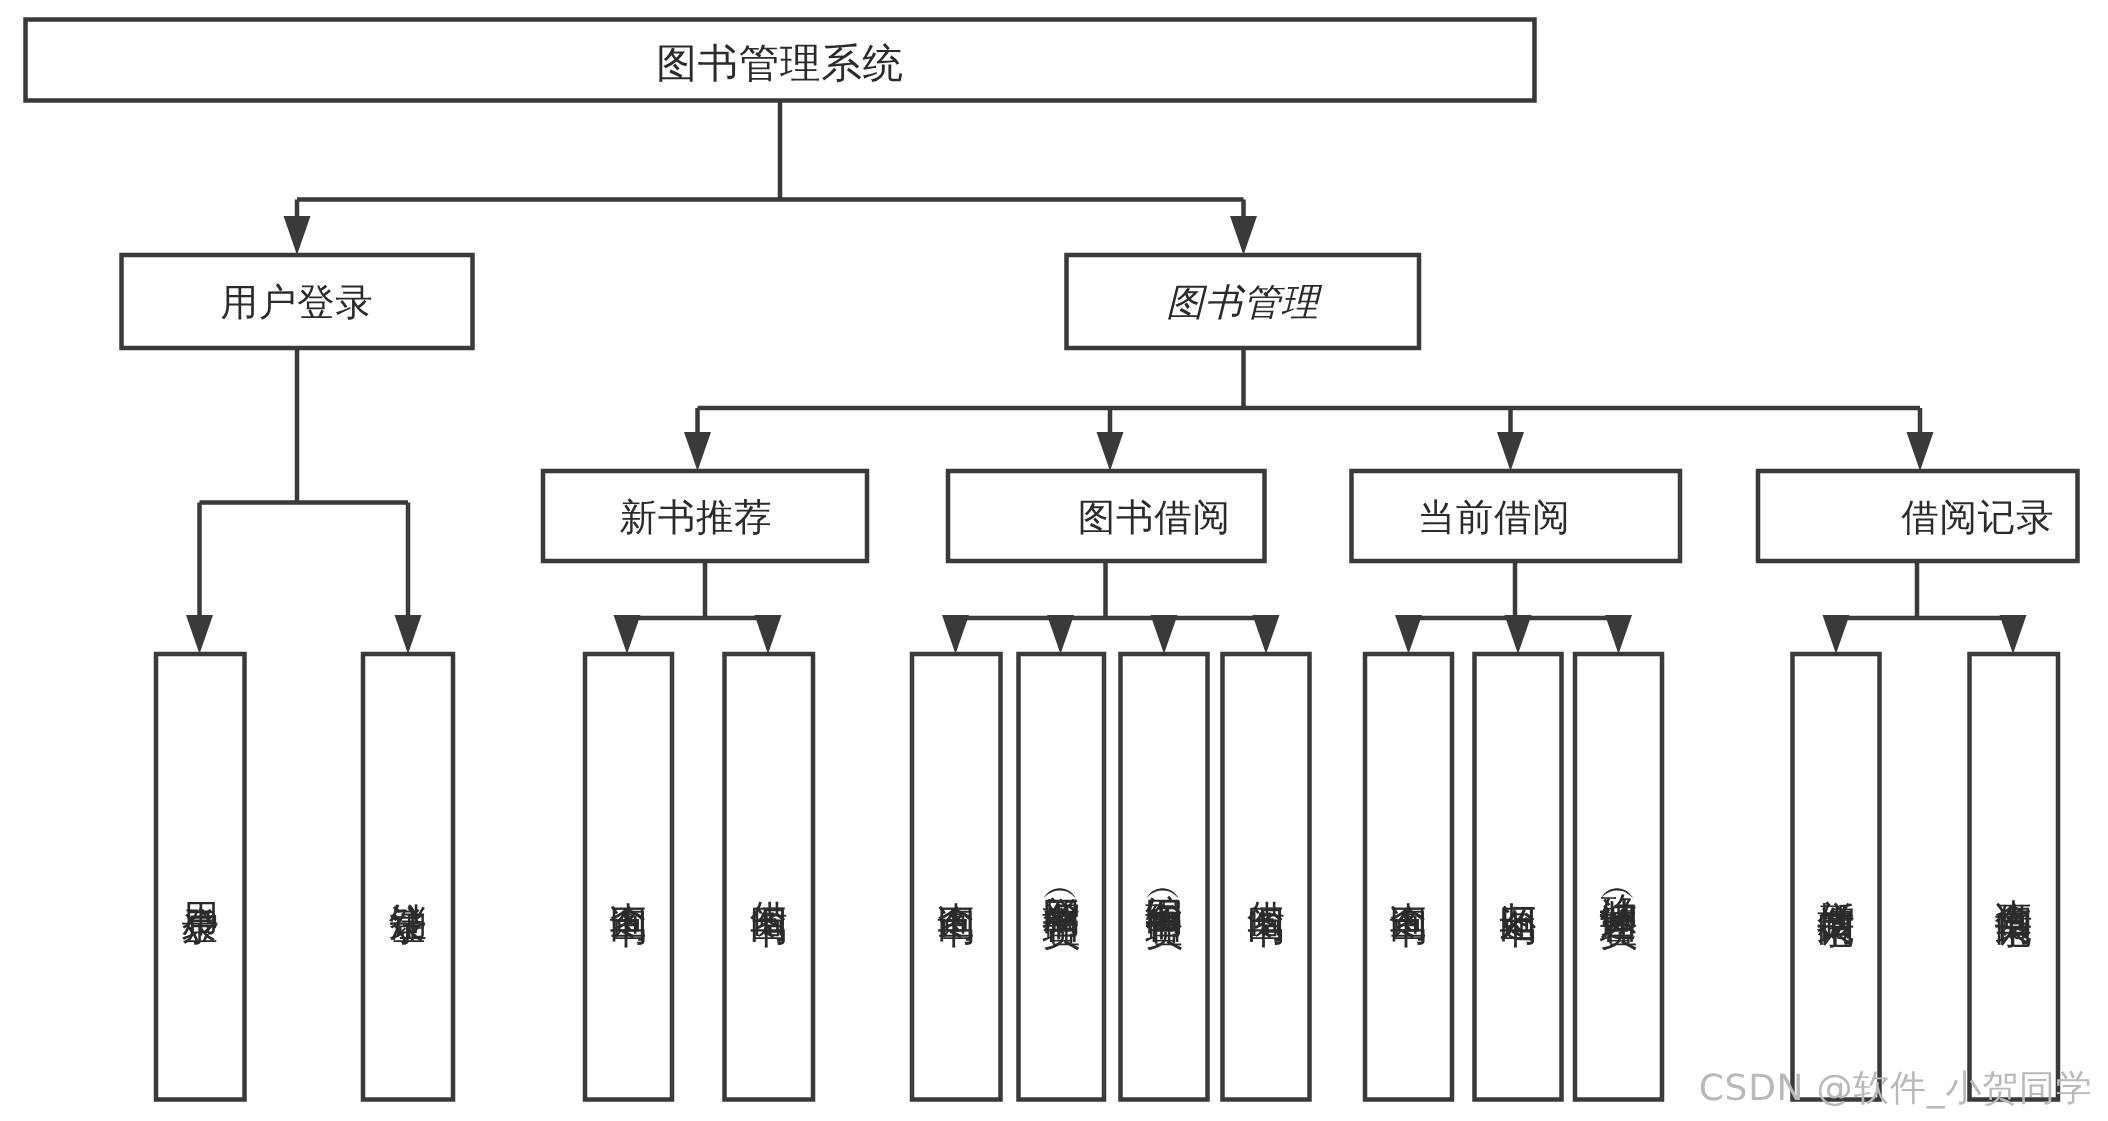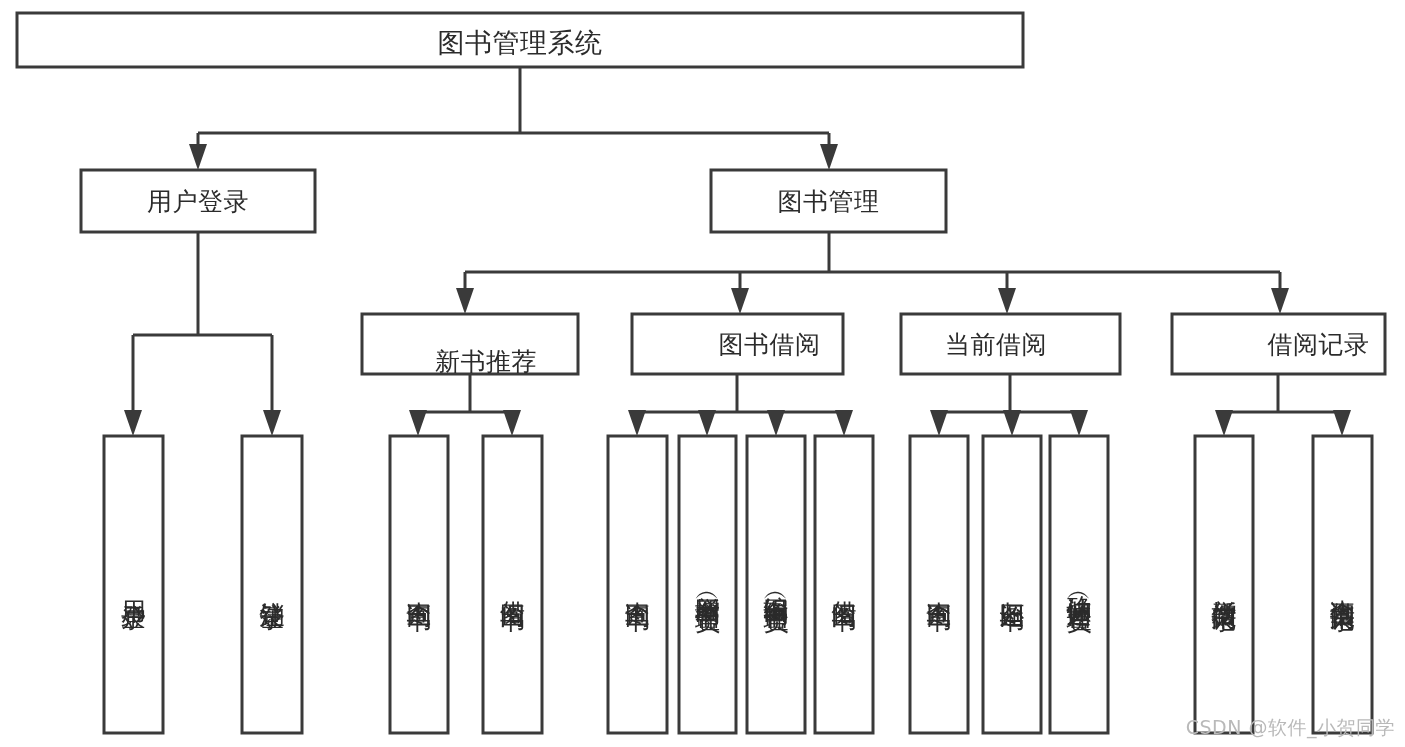--- a/index.html
+++ b/index.html
@@ -60,21 +60,21 @@
   .node-label.vertical {
     writing-mode: vertical-rl;
     text-orientation: upright;
     font-size: 25px;
     letter-spacing: 2px;
   }
   .watermark {
     position: absolute;
     right: 10px;
     bottom: 6px;
-    font-size: 19px;
+    font-size: 24px;
     color: #b9b9b9;
     font-family: "DejaVu Sans", "Liberation Sans", sans-serif;
     letter-spacing: 0.5px;
     white-space: nowrap;
   }
 </style>
 </head>
 <body>
 
 <div id="diagram-root">
@@ -154,22 +154,22 @@
         <rect x="983" y="436" width="58" height="297" class="node-rect"></rect>
         <rect x="1050" y="436" width="58" height="297" class="node-rect"></rect>
         <rect x="1195" y="436" width="58" height="297" class="node-rect"></rect>
         <rect x="1313" y="436" width="59" height="297" class="node-rect"></rect>
       </g>
   </svg>
 
   <div id="labels-layer">
       <div class="node-label horizontal" style="left: 17px; top: 13px; width: 1006px; height: 58px; font-size: 27px;">图书管理系统</div>
       <div class="node-label horizontal" style="left: 81px; top: 170px; width: 234px; height: 62px; font-size: 25px;">用户登录</div>
-      <div class="node-label horizontal" style="left: 711px; top: 170px; width: 235px; height: 62px; font-size: 25px;">图书管理</div>
-      <div class="node-label horizontal" style="left: 378px; top: 314px; width: 216px; height: 60px; font-size: 25px; margin-top: 17px;">新书推荐</div>
+      <div class="node-label horizontal" style="left: 711px; top: 170px; width: 235px; height: 62px; font-size: 25px; font-style: italic;">图书管理</div>
+      <div class="node-label horizontal" style="left: 356px; top: 314px; width: 216px; height: 60px; font-size: 25px;">新书推荐</div>
       <div class="node-label horizontal" style="left: 632px; top: 314px; width: 211px; height: 60px; font-size: 25px; padding-left: 32px;">图书借阅</div>
       <div class="node-label horizontal" style="left: 901px; top: 314px; width: 190px; height: 60px; font-size: 25px;">当前借阅</div>
       <div class="node-label horizontal" style="left: 1172px; top: 314px; width: 213px; height: 60px; font-size: 25px; padding-left: 40px;">借阅记录</div>
       <div class="node-label vertical" style="left: 104px; top: 436px; width: 59px; height: 297px; font-size: 25px;">用户登录</div>
       <div class="node-label vertical" style="left: 242px; top: 436px; width: 60px; height: 297px; font-size: 25px;">注销登录</div>
       <div class="node-label vertical" style="left: 390px; top: 436px; width: 58px; height: 297px; font-size: 25px;">查询图书</div>
       <div class="node-label vertical" style="left: 483px; top: 436px; width: 59px; height: 297px; font-size: 25px;">借阅图书</div>
       <div class="node-label vertical" style="left: 608px; top: 436px; width: 59px; height: 297px; font-size: 25px;">查询图书</div>
       <div class="node-label vertical" style="left: 679px; top: 436px; width: 57px; height: 297px; font-size: 25px;">新增图书（管理员）</div>
       <div class="node-label vertical" style="left: 747px; top: 436px; width: 58px; height: 297px; font-size: 25px;">编辑图书（管理员）</div>

